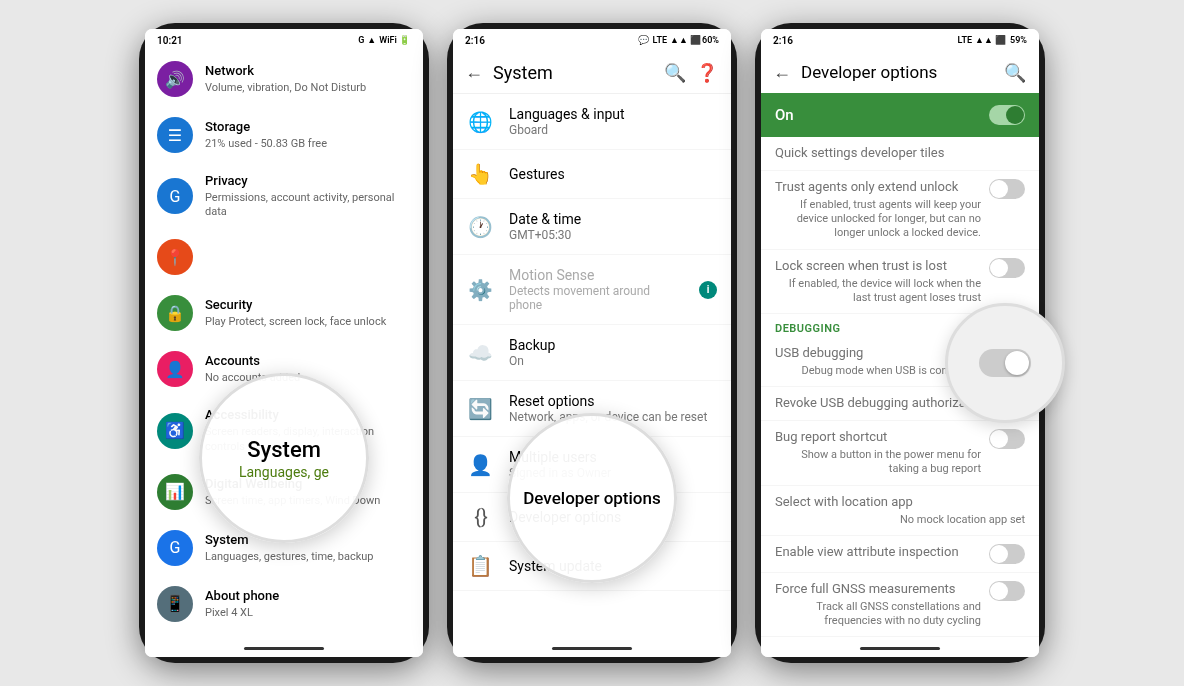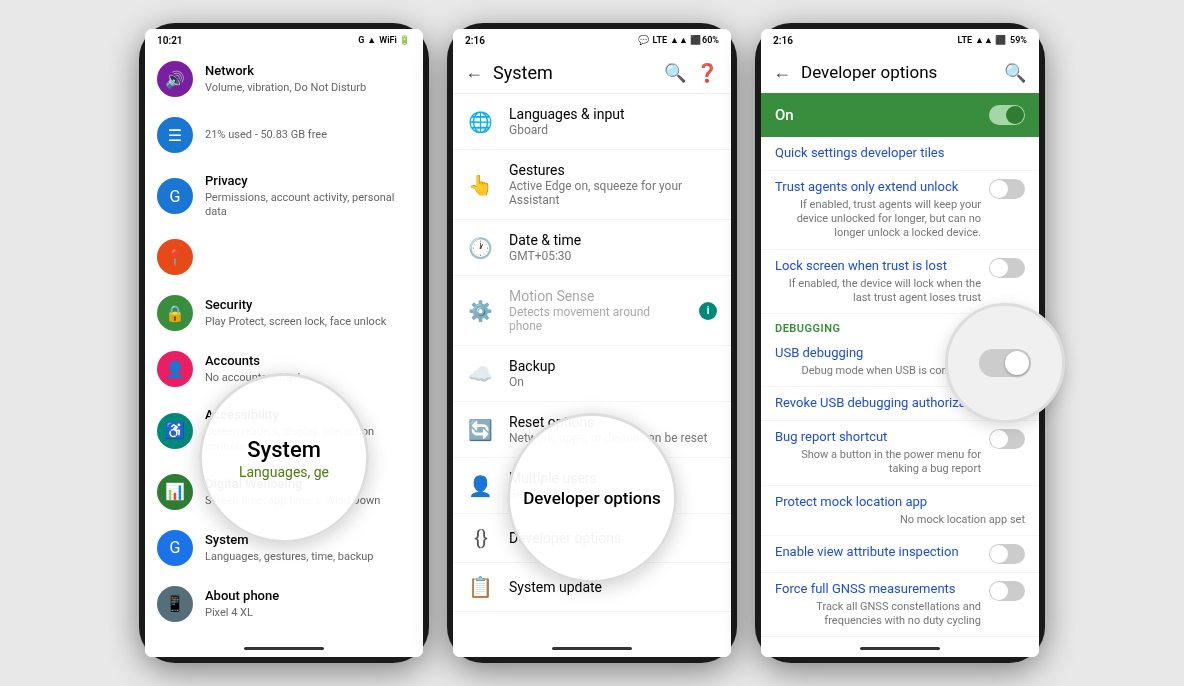--- a/index.html
+++ b/index.html
@@ -198,21 +198,21 @@
 
     .dev-item {
       padding: 8px 14px;
       display: flex;
       align-items: flex-start;
       justify-content: space-between;
       gap: 8px;
       border-bottom: 1px solid #f5f5f5;
     }
     .dev-item-text { flex: 1; }
-    .dev-item-title { font-size: 13px; color: #1d4ed8; line-height: 1.3; }
+    .dev-item-title { font-size: 13px; color: #737373; line-height: 1.3; }
     .dev-item-sub { font-size: 11px; color: #777; line-height: 1.3; margin-top: 2px; text-align: right; }
 
     
     .big-toggle-circle {
       position: absolute;
       width: 120px;
       height: 120px;
       border-radius: 50%;
       background: #f0f0f0;
       border: 3px solid #ddd;
@@ -278,20 +278,21 @@
           <div class="settings-icon" style="background:#7b1fa2;">🔊</div>
           <div class="settings-text">
             <div class="settings-title">Network</div>
             <div class="settings-subtitle">Volume, vibration, Do Not Disturb</div>
           </div>
         </div>
 
         <div class="settings-item">
           <div class="settings-icon" style="background:#1976d2;">☰</div>
           <div class="settings-text">
+            <div class="settings-title">Storage</div>
             <div class="settings-subtitle">21% used - 50.83 GB free</div>
           </div>
         </div>
 
         <div class="settings-item">
           <div class="settings-icon" style="background:#1976d2;">G</div>
           <div class="settings-text">
             <div class="settings-title">Privacy</div>
             <div class="settings-subtitle">Permissions, account activity, personal data</div>
           </div>
@@ -390,21 +391,20 @@
         <div class="system-item-text">
           <div class="system-item-title">Languages &amp; input</div>
           <div class="system-item-sub">Gboard</div>
         </div>
       </div>
 
       <div class="system-item">
         <div class="system-item-icon">👆</div>
         <div class="system-item-text">
           <div class="system-item-title">Gestures</div>
-          <div class="system-item-sub">Active Edge on, squeeze for your Assistant</div>
         </div>
       </div>
 
       <div class="system-item">
         <div class="system-item-icon">🕐</div>
         <div class="system-item-text">
           <div class="system-item-title">Date &amp; time</div>
           <div class="system-item-sub">GMT+05:30</div>
         </div>
       </div>
@@ -539,21 +539,21 @@
           <div class="dev-item-title">Bug report shortcut</div>
           <div class="dev-item-sub">Show a button in the power menu for taking a bug report</div>
         </div>
         <div class="toggle off">
           <div class="toggle-knob"></div>
         </div>
       </div>
 
       <div class="dev-item">
         <div class="dev-item-text">
-          <div class="dev-item-title">Protect mock location app</div>
+          <div class="dev-item-title">Select with location app</div>
           <div class="dev-item-sub">No mock location app set</div>
         </div>
       </div>
 
       <div class="dev-item">
         <div class="dev-item-text">
           <div class="dev-item-title">Enable view attribute inspection</div>
         </div>
         <div class="toggle off">
           <div class="toggle-knob"></div>

